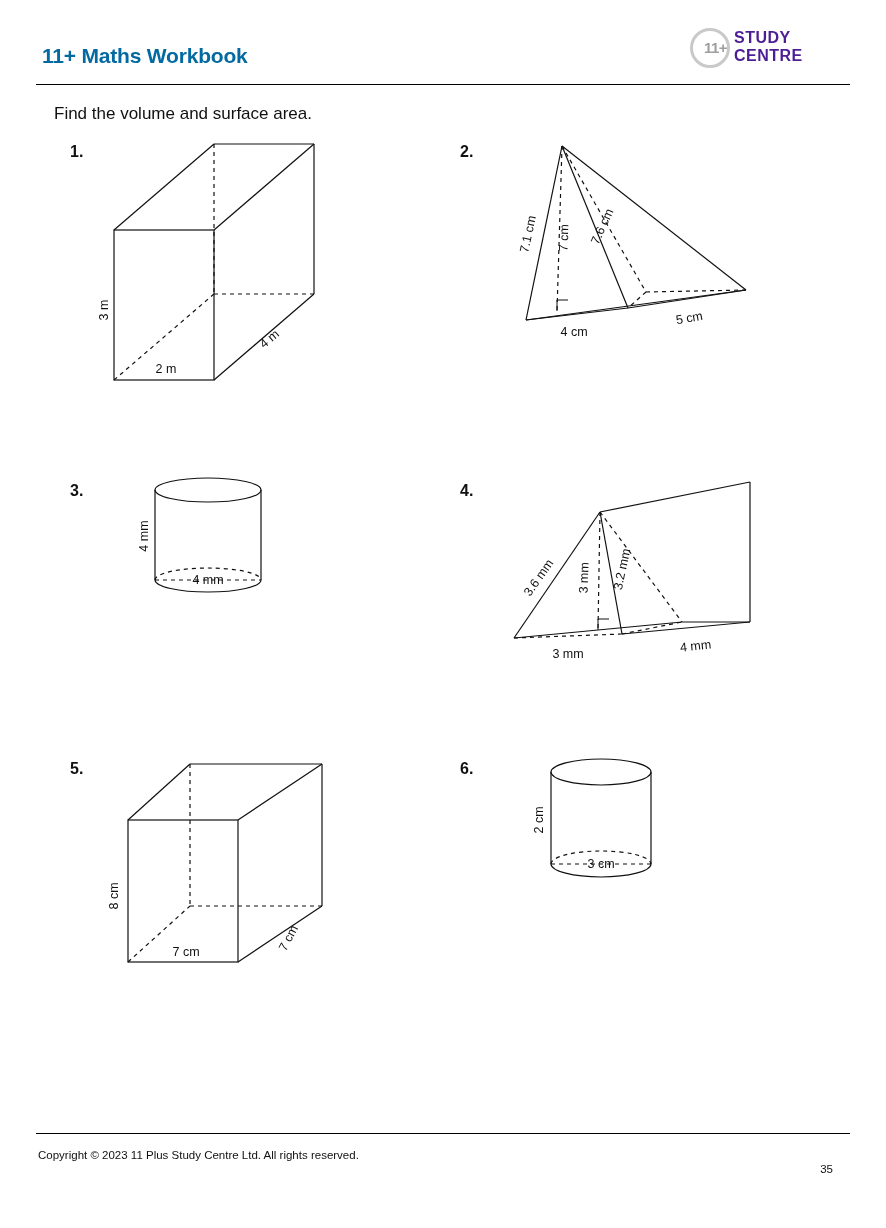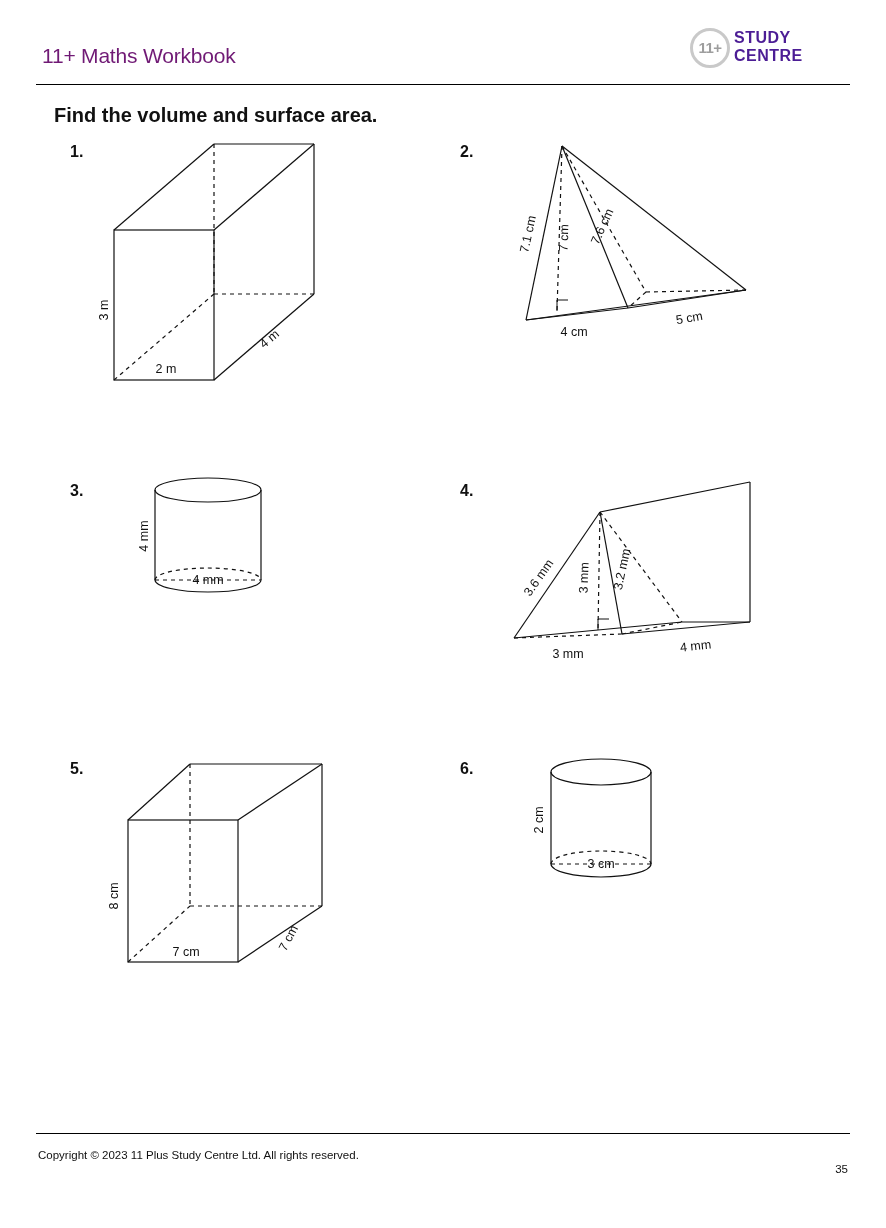--- a/index.html
+++ b/index.html
@@ -24,23 +24,23 @@
     position: absolute;
     left: 0; top: 0;
     width: 886px;
     height: 90px;
   }
   .header-title {
     position: absolute;
     left: 42px;
     top: 44px;
     font-size: 21px;
-    font-weight: normal;
+    font-weight: bold;
     letter-spacing: -0.2px;
-    color: #701a75;
+    color: #0369a1;
   }
   .header-rule {
     position: absolute;
     left: 36px;
     top: 84px;
     width: 814px;
     height: 1px;
     background: #000;
   }
   .logo {
@@ -57,21 +57,21 @@
     width: 40px;
     height: 40px;
     border-radius: 50%;
     border: 3px solid #c9c9c9;
     box-sizing: border-box;
   }
   .logo-badge span {
     position: absolute;
     left: 0; right: 0;
     top: 8px;
-    text-align: center;
+    text-align: right;
     font-size: 15px;
     font-weight: bold;
     color: #9e9e9e;
     letter-spacing: -0.5px;
   }
   .logo-text {
     position: absolute;
     left: 44px;
     top: 3px;
     line-height: 18px;
@@ -81,22 +81,22 @@
     font-weight: bold;
     color: #4c1d95;
     letter-spacing: 0.5px;
   }
 
   
   .instruction {
     position: absolute;
     left: 54px;
     top: 104px;
-    font-size: 20px;
-    font-weight: bold;
+    font-size: 17px;
+    font-weight: normal;
     color: #111;
   }
 
   
   .qnum {
     position: absolute;
     font-size: 16px;
     font-weight: bold;
     color: #111;
   }
@@ -127,21 +127,21 @@
   .footer-copy {
     position: absolute;
     left: 38px;
     top: 1149px;
     font-size: 11.5px;
     color: #111;
     text-align: center;
   }
   .footer-page {
     position: absolute;
-    right: 38px;
+    right: 53px;
     top: 1163px;
     font-size: 11.5px;
     color: #111;
   }
 </style>
 </head>
 <body>
 
 <div class="page">
 

